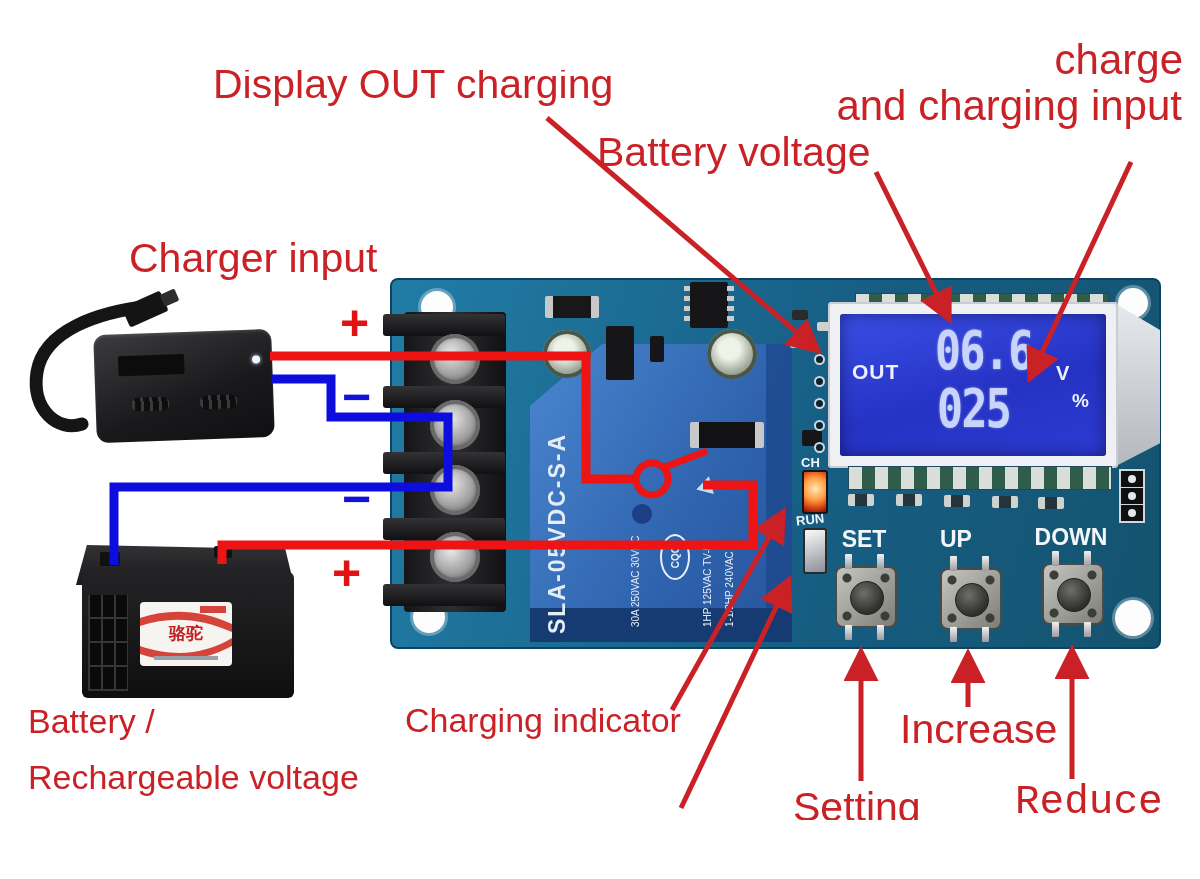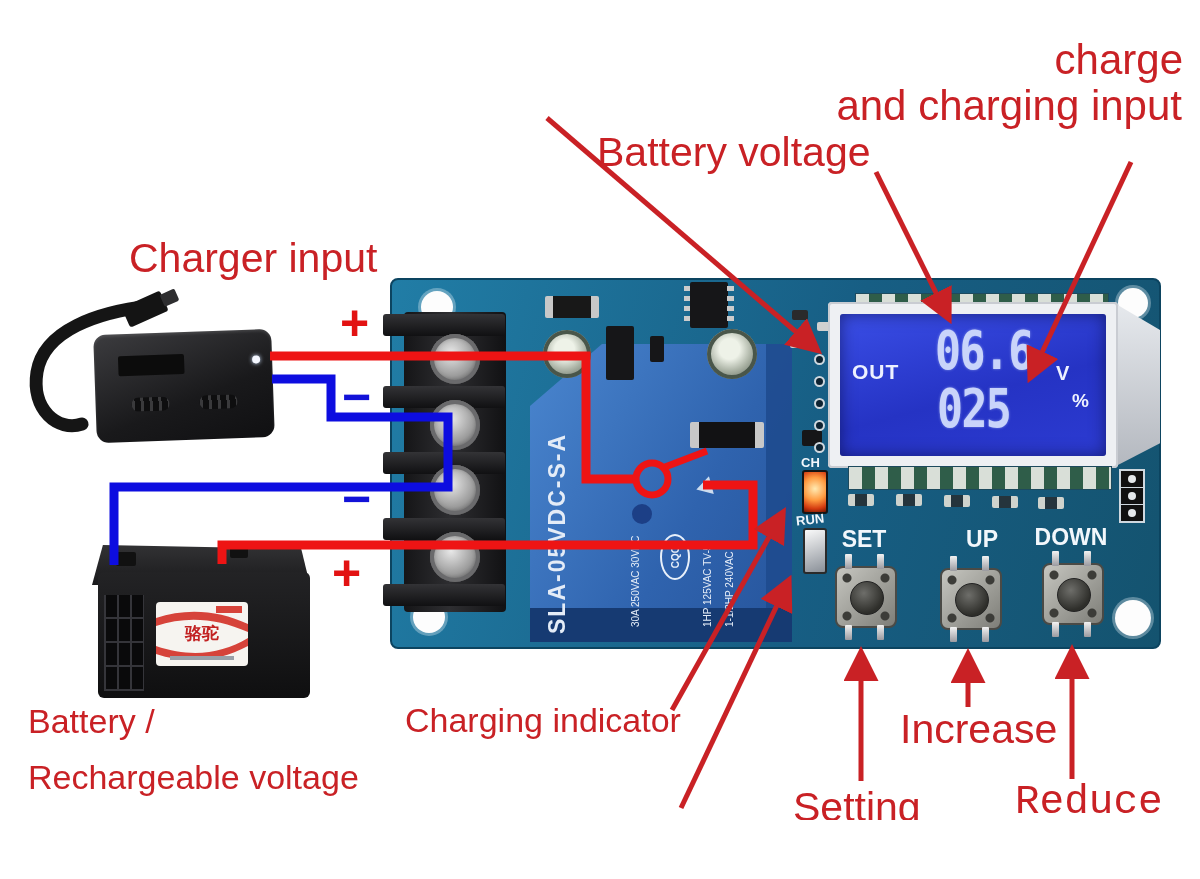--- a/index.html
+++ b/index.html
@@ -64,21 +64,21 @@
   .leg{position:absolute;width:7px;height:15px;background:linear-gradient(#f2f2f2,#9a9aa0);border-radius:1px;}
   .pin3{display:flex;flex-direction:column;gap:1px;border:2px solid #cfd8df;background:#cfd8df;}
   .pin3 div{width:22px;height:16px;background:#101010;display:flex;align-items:center;justify-content:center;}
   .pin3 div i{width:8px;height:8px;border-radius:50%;background:#e3e7ea;display:block;}
   
   .charger{left:95px;top:332px;width:178px;height:108px;border-radius:12px;z-index:15;
            background:linear-gradient(160deg,#3c3c3f,#19191b 60%,#101012);transform:rotate(-2deg);
            box-shadow:inset 0 2px 3px rgba(255,255,255,.12);}
   .vent{background:#0e0e0f;border-radius:7px;background-image:repeating-linear-gradient(90deg,#3a3a3c 0 3px,#0e0e0f 3px 9px);}
   
-  .batt{left:92px;top:545px;width:224px;height:160px;z-index:15;}
+  .batt{left:76px;top:545px;width:224px;height:160px;z-index:15;}
   .batt-lid{left:0;top:0;width:218px;height:40px;background:linear-gradient(180deg,#323234,#1a1a1c);
             clip-path:polygon(5% 0,96% 10%,100% 100%,0 100%);}
   .batt-body{left:6px;top:27px;width:212px;height:126px;background:linear-gradient(#232325,#0f0f10);border-radius:6px;}
   .batt-grid{left:12px;top:50px;width:40px;height:96px;background:
       repeating-linear-gradient(0deg,#35353a 0 2px,transparent 2px 24px),
       repeating-linear-gradient(90deg,#35353a 0 2px,transparent 2px 13px),#0a0a0b;}
   .batt-label{left:64px;top:57px;width:92px;height:64px;background:#f6f4f0;border-radius:4px;overflow:hidden;}
   .brand{position:absolute;left:0;top:20px;width:100%;text-align:center;color:#c22222;font-weight:700;font-size:17px;}
   svg.overlay{position:absolute;left:0;top:0;z-index:40;pointer-events:none;}
 </style>
@@ -154,21 +154,21 @@
     <div class="a res" style="left:552px;top:215px;"></div>
     <div class="a res" style="left:600px;top:216px;"></div>
     <div class="a res" style="left:646px;top:217px;"></div>
 
     <span class="wlab" style="left:409px;top:175px;font-size:13px;">CH</span>
     <div class="a led-ch" style="left:410px;top:190px;width:22px;height:40px;"></div>
     <span class="wlab" style="left:404px;top:232px;font-size:13px;transform:rotate(-6deg);">RUN</span>
     <div class="a led-run" style="left:411px;top:248px;width:20px;height:42px;"></div>
 
     <span class="wlab" style="left:443px;top:246px;width:58px;text-align:center;font-size:23px;">SET</span>
-    <span class="wlab" style="left:548px;top:246px;width:58px;text-align:right;font-size:23px;">UP</span>
+    <span class="wlab" style="left:548px;top:246px;width:58px;text-align:left;font-size:23px;">UP</span>
     <span class="wlab" style="left:640px;top:244px;width:78px;text-align:center;font-size:23px;">DOWN</span>
 
     <div class="a btn" style="left:443px;top:286px;">
       <div class="leg" style="left:8px;top:-14px;"></div>
         <div class="leg" style="left:40px;top:-14px;"></div>
       <div class="leg" style="left:8px;bottom:-14px;"></div>
         <div class="leg" style="left:40px;bottom:-14px;"></div>
       <div class="cap-btn"></div>
     </div>
     <div class="a btn" style="left:548px;top:288px;">
@@ -247,20 +247,23 @@
     <path d="M547 118 L816 349" fill="none" stroke="#c92125" stroke-width="5" marker-end="url(#ah)"></path>
     <path d="M876 172 L948 317" fill="none" stroke="#c92125" stroke-width="5" marker-end="url(#ah)"></path>
     <path d="M1131 162 L1031 376" fill="none" stroke="#c92125" stroke-width="5" marker-end="url(#ah)"></path>
     <path d="M672 710 L782 514" fill="none" stroke="#c92125" stroke-width="5" marker-end="url(#ah)"></path>
     <path d="M681 808 L788 582" fill="none" stroke="#c92125" stroke-width="5" marker-end="url(#ah)"></path>
     <path d="M861 781 L861 654" fill="none" stroke="#c92125" stroke-width="5" marker-end="url(#ah)"></path>
     <path d="M968 707 L968 656" fill="none" stroke="#c92125" stroke-width="5" marker-end="url(#ah)"></path>
     <path d="M1072 779 L1072 652" fill="none" stroke="#c92125" stroke-width="5" marker-end="url(#ah)"></path>
   </svg>
 
+  <div class="lbl clip" style="left:213px;top:70px;height:42px;">
+    <span style="display:block;margin-top:-7px;font-size:41px;">Display OUT charging</span>
+  </div>
   <div class="lbl" style="left:597px;top:131px;font-size:41px;">Battery voltage</div>
   <div class="lbl" style="right:17px;top:38px;font-size:42px;margin-left:7px;">charge</div>
   <div class="lbl" style="right:18px;top:84px;font-size:42px;">and charging input</div>
   <div class="lbl" style="left:129px;top:237px;font-size:41px;">Charger input</div>
   <div class="lbl" style="left:28px;top:704px;font-size:34px;">Battery /</div>
   <div class="lbl" style="left:28px;top:760px;font-size:34px;">Rechargeable voltage</div>
   <div class="lbl" style="left:405px;top:703px;font-size:34px;">Charging indicator</div>
   <div class="lbl clip" style="left:793px;top:786px;height:34px;">
     <span style="display:block;font-size:41px;">Setting</span>
   </div>

